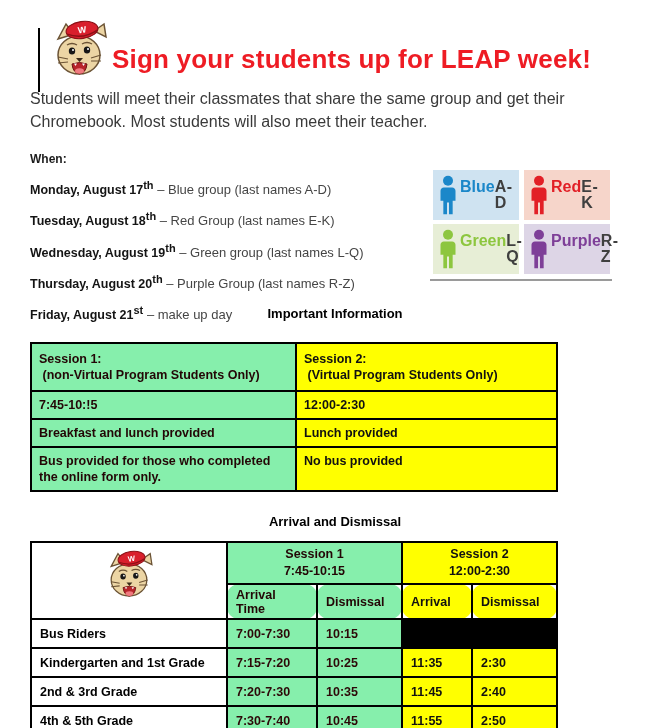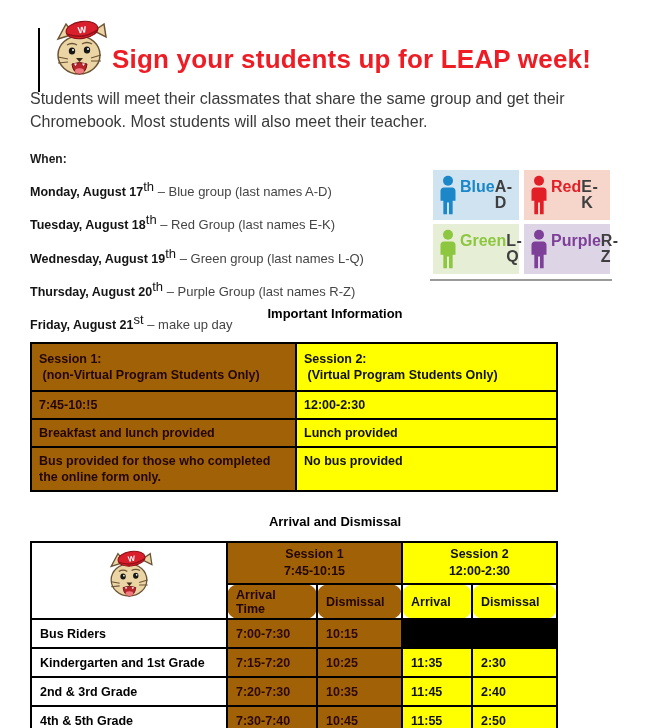--- a/index.html
+++ b/index.html
@@ -18,21 +18,21 @@
   }
   .intro {
     position:absolute; left:30px; top:88px; width:608px;
     font-size:16px; line-height:1.42; color:#3a3a3a;
   }
   
   .when { position:absolute; left:30px; top:152px; width:400px; color:#1c1c1c; }
   .when-label { font-size:12px; font-weight:bold; margin-bottom:13px; }
   .when-item { font-size:13px; margin-bottom:13px; color:#454545; }
   .when-item b { color:#141414; font-size:12.5px; }
-  .when-item sup { font-size:13px; font-weight:normal; color:#141414; }
+  .when-item sup { font-size:11px; font-weight:bold; color:#141414; }
   
   .badges { position:absolute; left:433px; top:170px; width:178px;
     display:grid; grid-template-columns:86px 86px; gap:4px 5px; }
   .badge { display:flex; align-items:center; height:50px; padding:4px 3px 4px 5px; }
   .g-icon { display:block; width:20px; height:40px; flex:0 0 20px; }
   .g-icon svg { width:20px; height:40px; display:block; }
   .g-text { display:flex; flex-direction:row; margin-left:2px; line-height:1.02; }
   .g-name { font-size:16px; font-weight:bold; }
   .g-range { font-size:16px; font-weight:bold; color:#3f3f3f; letter-spacing:0.5px; }
   .badges-underline { position:absolute; left:430px; top:279px; width:182px; height:2px; background:#9a9a9a; }
@@ -41,21 +41,21 @@
     position:absolute; left:30px; width:610px; text-align:center;
     font-size:13px; font-weight:bold; color:#000;
   }
   .heading-info { top:306px; }
   .heading-arrival { top:514px; }
   
   table { border-collapse:collapse; table-layout:fixed; }
   td, th { border:2px solid #000; font-size:12.5px; font-weight:bold; vertical-align:middle; }
   .tbl-info { position:absolute; left:30px; top:342px; width:526px; }
   .tbl-info td { padding:3px 7px; line-height:1.3; }
-  .cell-red { background:#a16207; color:#230606; }
+  .cell-red { background:#86efac; color:#230606; }
   .cell-yellow { background:#ffff00; color:#111; }
   .cell-black { background:#000; }
   .row-h1 { height:48px; } .row-h2 { height:28px; } .row-h3 { height:28px; } .row-h4 { height:44px; }
   .tbl-arrival { position:absolute; left:30px; top:541px; width:526px; }
   .tbl-arrival th, .tbl-arrival td { padding:2px 8px; }
   .sess-head { text-align:center; line-height:1.35; height:42px; }
   .sub-head { height:35px; text-align:left;border-radius:12px; }
   .logo-cell { background:#fff; vertical-align:top; text-align:center; padding-top:4px; }
   .mascot-small { width:56px; height:58px; }
   .lbl-cell { background:#fff; color:#000; }

